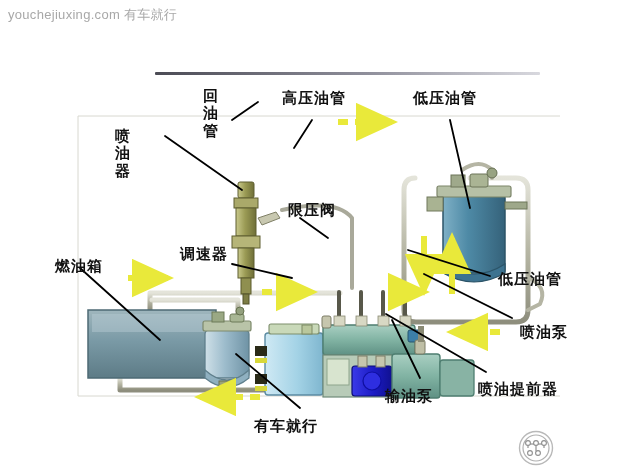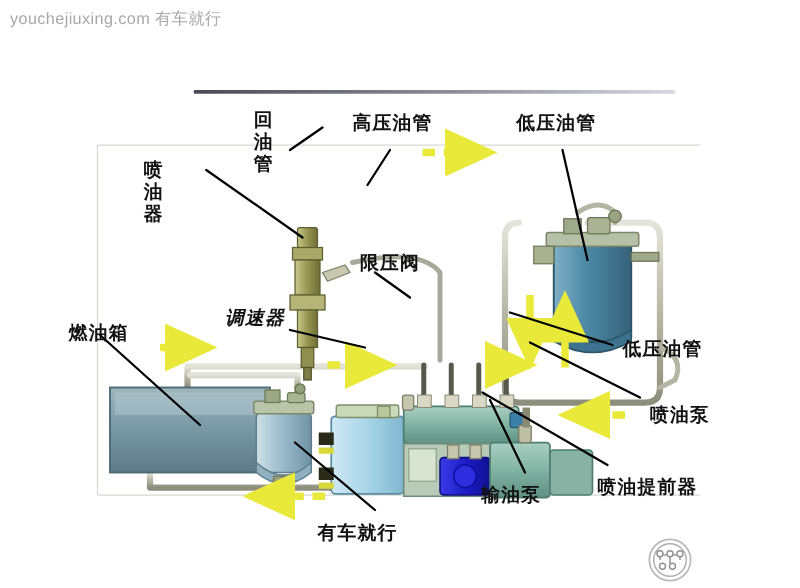--- a/index.html
+++ b/index.html
@@ -261,21 +261,21 @@
         <line x1="300" y1="330" x2="236" y2="276"></line>
       </g>
     </svg>
   </div>
 
   <div class="lbl wrap" style="left:196px;top:88px;">回油管</div>
   <div class="lbl wrap" style="left:108px;top:128px;">喷油器</div>
   <div class="lbl" style="left:282px;top:90px;">高压油管</div>
   <div class="lbl" style="left:413px;top:90px;">低压油管</div>
   <div class="lbl" style="left:264px;top:202px;padding-left:24px;">限压阀</div>
-  <div class="lbl" style="left:180px;top:246px;font-style:italic;">调速器</div>
+  <div class="lbl" style="left:180px;top:246px;">调速器</div>
   <div class="lbl" style="left:40px;top:258px;margin-left:15px;">燃油箱</div>
   <div class="lbl" style="left:498px;top:271px;text-align:right;">低压油管</div>
   <div class="lbl" style="left:520px;top:324px;">喷油泵</div>
   <div class="lbl" style="left:478px;top:381px;text-align:center;">喷油提前器</div>
   <div class="lbl" style="left:385px;top:388px;">输油泵</div>
   <div class="lbl" style="left:254px;top:418px;">有车就行</div>
 
   <div class="logo">
     <svg width="36" height="36" viewBox="0 0 36 36" xmlns="http://www.w3.org/2000/svg">
       <circle cx="18" cy="18" r="16.5" fill="none" stroke="#b9b9b9" stroke-width="1.4"></circle>

